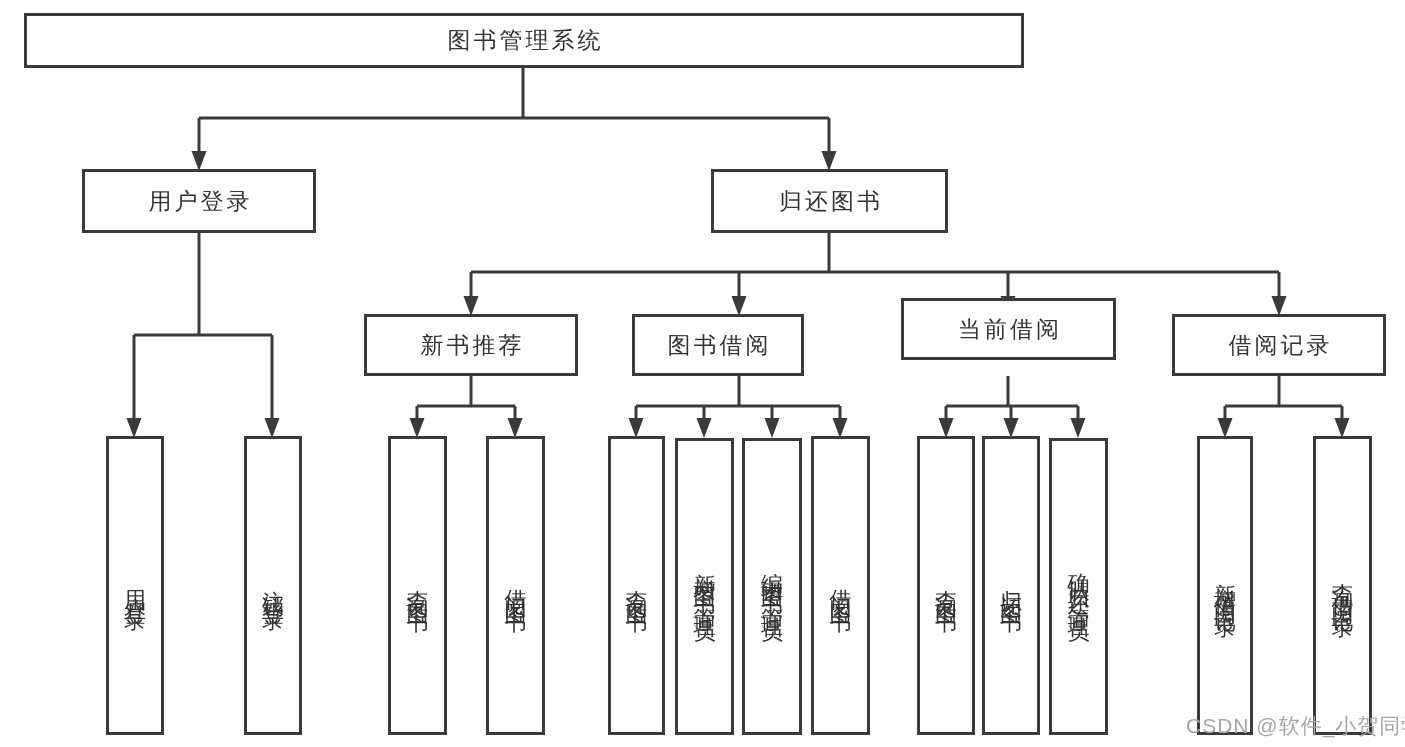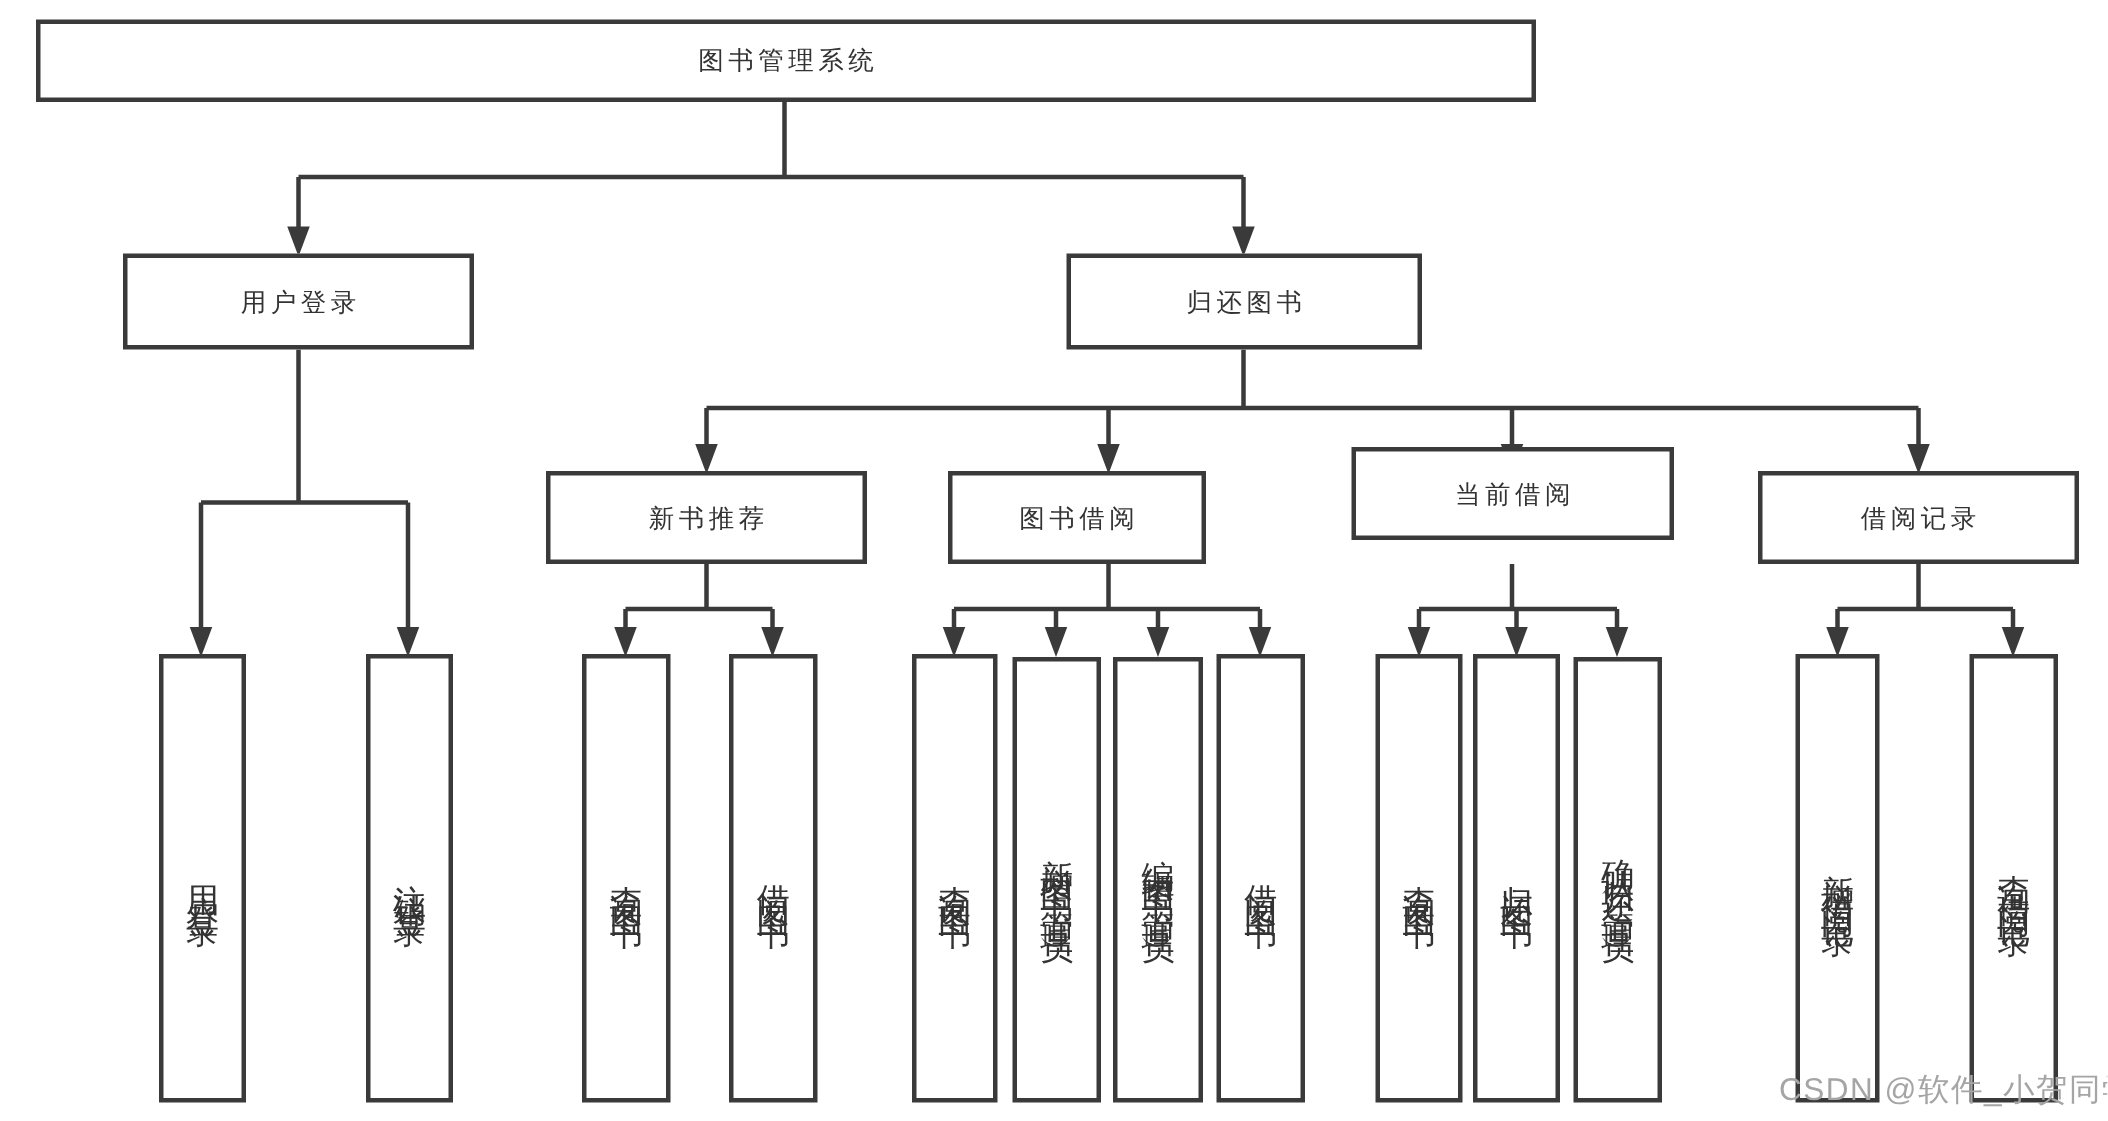--- a/index.html
+++ b/index.html
@@ -26,21 +26,21 @@
     position: absolute;
     box-sizing: border-box;
     background: #ffffff;
     border: 3px solid #3a3a3a;
     display: flex;
     align-items: center;
     justify-content: center;
     z-index: 2;
   }
   .hnode {
-    font-size: 17px;
+    font-size: 23px;
     letter-spacing: 3px;
     white-space: nowrap;
     align-items: center;
   }
   .hnode .lbl { transform: translateX(1.5px); } 
   .vnode {
     font-size: 22px;
   }
   .vnode .lbl {
     writing-mode: vertical-rl;

